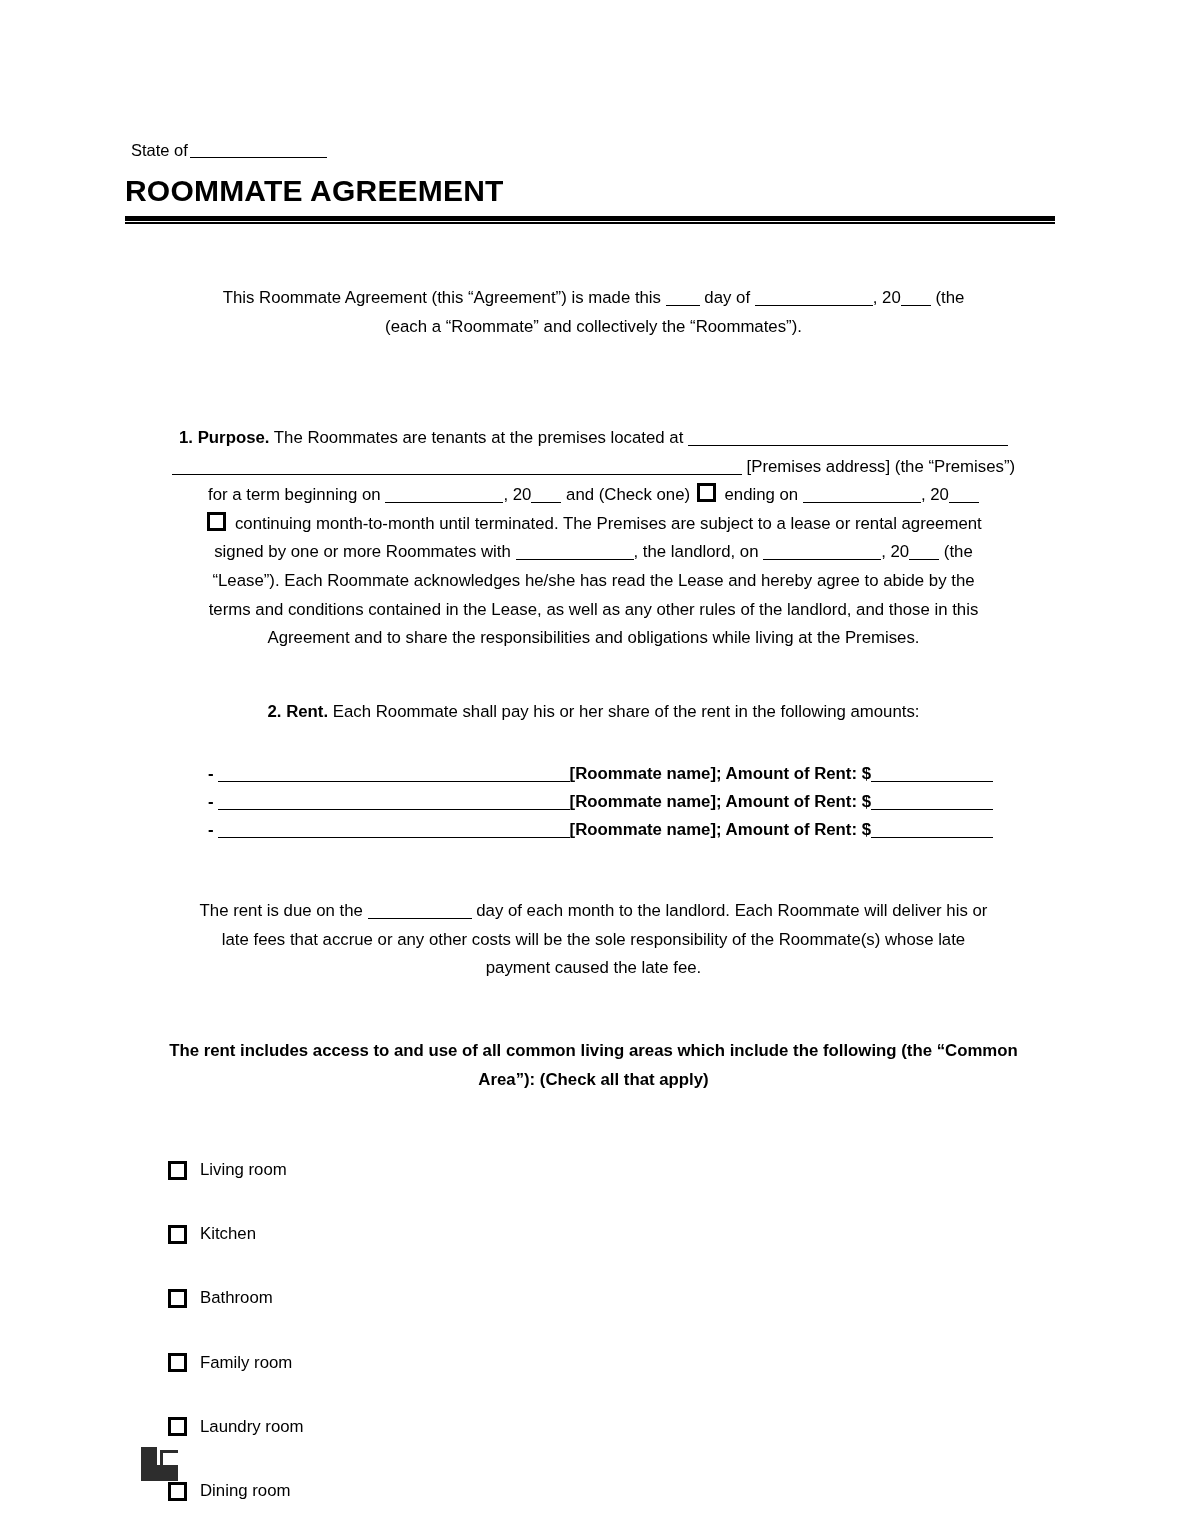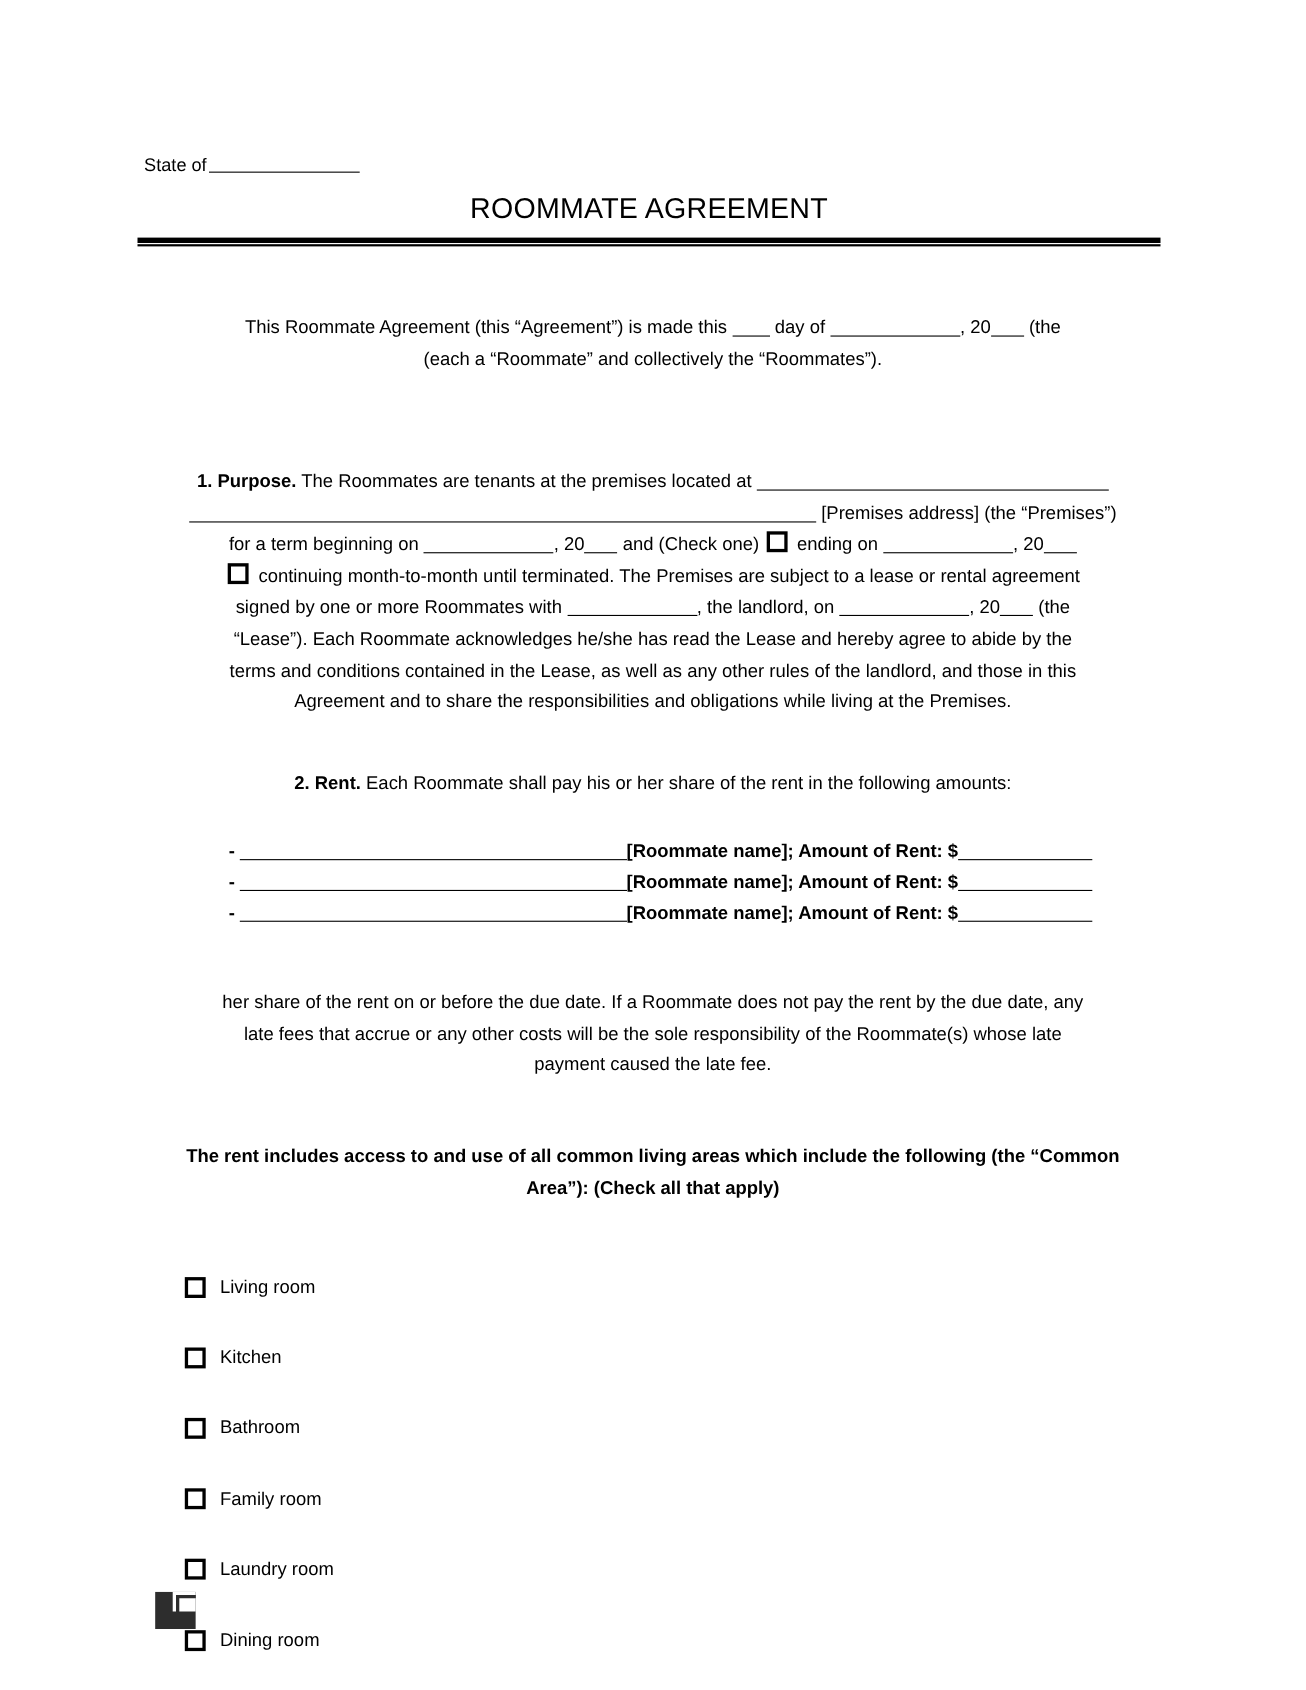--- a/index.html
+++ b/index.html
@@ -41,23 +41,23 @@
     height: 14px;
     vertical-align: -2px;
     margin-left: 2px;
   }
 
   .doc-title {
     position: absolute;
     left: 125px;
     top: 174px;
     width: 930px;
-    text-align: center;
-    font-size: 26px;
-    font-weight: normal;
+    text-align: left;
+    font-size: 30px;
+    font-weight: bold;
     letter-spacing: 0.2px;
   }
 
   .title-rule {
     position: absolute;
     left: 125px;
     top: 216px;
     width: 930px;
     height: 8px;
   }
@@ -192,21 +192,21 @@
     <p><b class="sec">2.</b> <b class="sec">Rent.</b> <span>Each Roommate shall pay his or her share of the rent in the following amounts:</span></p>
   </div>
 
   <div class="rent-list">
     <div class="rent-row"><span class="dash">-</span><span class="u u-rentname"></span><span>[Roommate name]; Amount of Rent: $</span><span class="u u-amount"></span></div>
     <div class="rent-row"><span class="dash">-</span><span class="u u-rentname"></span><span>[Roommate name]; Amount of Rent: $</span><span class="u u-amount"></span></div>
     <div class="rent-row"><span class="dash">-</span><span class="u u-rentname"></span><span>[Roommate name]; Amount of Rent: $</span><span class="u u-amount"></span></div>
   </div>
 
   <div class="block" style="top:897px;">
-    <p>her share of the rent on or before the due date. If a Roommate does not pay the rent by the due date, any</p>
+    <p><span>The rent is due on the</span> <span class="u u-day"></span> <span>day of each month to the landlord. Each Roommate will deliver his or</span></p>
     <p>late fees that accrue or any other costs will be the sole responsibility of the Roommate(s) whose late</p>
     <p>payment caused the late fee.</p>
   </div>
 
   <div class="block" style="top:1037px;font-weight:bold;">
     <p>The rent includes access to and use of all common living areas which include the following (the “Common</p>
     <p>Area”): (Check all that apply)</p>
   </div>
 
   <div class="check-list">

